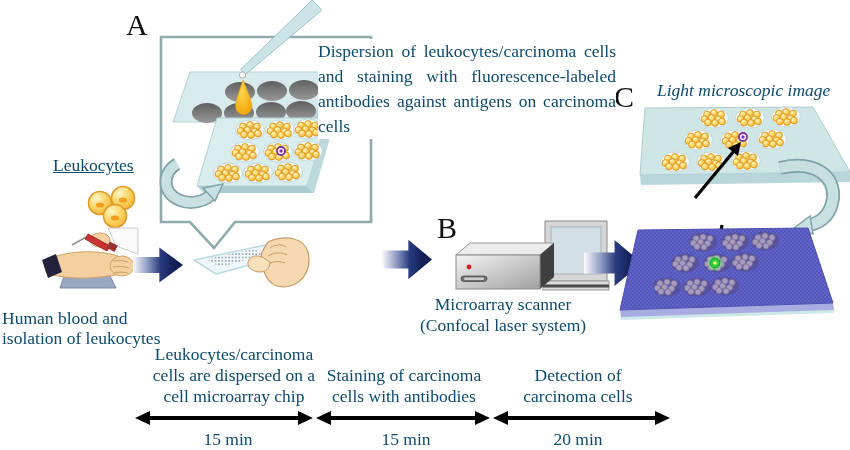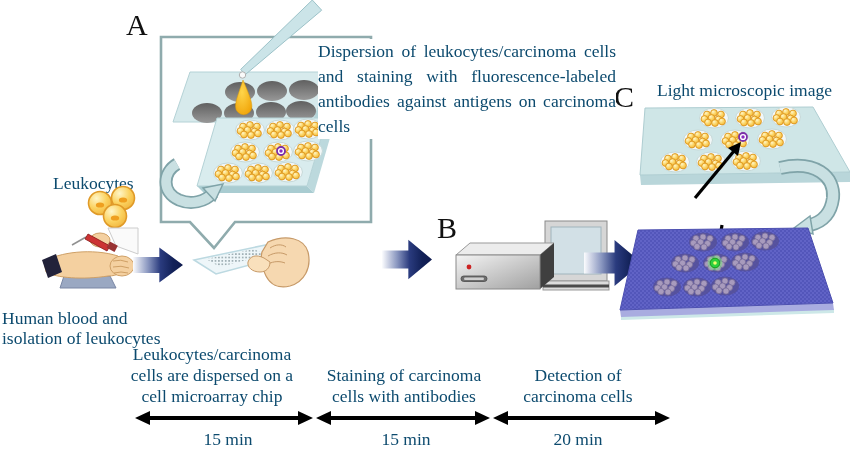--- a/index.html
+++ b/index.html
@@ -126,21 +126,21 @@
 
     <g>
       <path d="M22 164 C8 172 6 192 24 200 C36 205 50 202 58 193" fill="none" stroke="#7fa3a8" stroke-width="13"></path>
       <path d="M22 164 C8 172 6 192 24 200 C36 205 50 202 58 193" fill="none" stroke="#c9e0e2" stroke-width="9.5"></path>
       <polygon points="68,184 60,201 48,188" fill="#c9e0e2" stroke="#7fa3a8" stroke-width="1.5"></polygon>
     </g>
   </svg>
 
   <div class="cap" style="left:318px;top:39px;width:298px;text-align:justify;line-height:1.43;background:#ffffff;">Dispersion of leukocytes/carcinoma cells and staining with fluorescence-labeled antibodies against antigens on carcinoma cells</div>
 
-  <div class="cap nowrap" style="left:53px;top:173px;">Leukocytes</div>
+  <div class="cap nowrap" style="left:53px;top:155px;text-decoration:underline;">Leukocytes</div>
   <svg class="abs" style="left:85px;top:183px;" width="55" height="50" viewBox="0 0 55 50">
     <g>
       <circle cx="38" cy="15" r="11.5" fill="url(#cg)" stroke="#e09a28" stroke-width="1.6"></circle>
       <ellipse cx="38" cy="17" rx="4.2" ry="2.6" fill="#ef9f1f"></ellipse>
       <circle cx="15" cy="20" r="11.5" fill="url(#cg)" stroke="#e09a28" stroke-width="1.6"></circle>
       <ellipse cx="15" cy="22" rx="4.2" ry="2.6" fill="#ef9f1f"></ellipse>
       <circle cx="30" cy="33" r="11.5" fill="url(#cg)" stroke="#e09a28" stroke-width="1.6"></circle>
       <ellipse cx="30" cy="35" rx="4.2" ry="2.6" fill="#ef9f1f"></ellipse>
     </g>
   </svg>
@@ -182,26 +182,30 @@
     <rect x="95" y="67.5" width="66" height="3" fill="#4a4a4a"></rect>
     <g>
       <polygon points="8,38 22,26 106,26 92,38" fill="#ececec" stroke="#999999" stroke-width="1"></polygon>
       <polygon points="92,38 106,26 106,60 92,72" fill="#3f3f3f"></polygon>
       <rect x="8" y="38" width="84" height="34" fill="url(#bx)" stroke="#8a8a8a" stroke-width="1"></rect>
       <circle cx="21" cy="50" r="2.4" fill="#cc2222"></circle>
       <rect x="13" y="59" width="26" height="5.5" rx="2.7" fill="#6e6e6e" stroke="#4a4a4a" stroke-width="0.8"></rect>
       <rect x="16" y="60.6" width="20" height="2.4" rx="1.2" fill="#cfcfcf"></rect>
     </g>
   </svg>
+  <div class="cap center" style="left:408px;top:294px;width:190px;">
+    <div class="nowrap">Microarray scanner</div>
+    <div class="nowrap">(Confocal laser system)</div>
+  </div>
 
   <svg class="abs" style="left:584px;top:237px;" width="58" height="52" viewBox="0 0 57 50" preserveAspectRatio="none">
       <use href="#navarrow"></use>
     </svg>
 
-  <div class="cap nowrap" style="left:657px;top:80px;">Light microscopic image</div>
+  <div class="cap nowrap" style="left:657px;top:80px;font-style:italic;">Light microscopic image</div>
   <svg class="abs" style="left:636px;top:100px;" width="214" height="92" viewBox="0 0 214 92">
     <polygon points="4,75 214,72 215,82 5,85" fill="#b9d6da"></polygon>
     <polygon points="9,8 177,7 214,72 4,75" fill="#cfe6e7" stroke="#aecdd1" stroke-width="1"></polygon>
     <use href="#ycl" x="78" y="18"></use>
       <use href="#ycl" x="114" y="18"></use>
       <use href="#ycl" x="150" y="17"></use>
     <use href="#ycl" x="62" y="40"></use>
       <use href="#ycl" x="99" y="40"></use>
       <use href="#ycl" x="136" y="39"></use>
     <use href="#ycl" x="39" y="62"></use>
@@ -239,21 +243,21 @@
     <use href="#pcl" x="49" y="63"></use>
       <use href="#pcl" x="79" y="63"></use>
       <use href="#pcl" x="107" y="62"></use>
     <g>
       <circle cx="97" cy="39" r="7.5" fill="#7ee87e" opacity="0.5"></circle>
       <circle cx="97" cy="39" r="4.8" fill="#2fcf3f" stroke="#18a018" stroke-width="1"></circle>
       <circle cx="97" cy="39" r="1.8" fill="#f4ff70"></circle>
     </g>
   </svg>
 
-  <div class="cap center" style="left:127px;top:344px;width:170px;">Leukocytes/carcinoma cells are dispersed on a cell microarray chip</div>
+  <div class="cap center" style="left:149px;top:344px;width:170px;">Leukocytes/carcinoma cells are dispersed on a cell microarray chip</div>
   <div class="cap center" style="left:513px;top:365px;width:130px;">Detection of carcinoma cells</div>
   <div class="cap center" style="left:319px;top:365px;width:170px;">Staining of carcinoma cells with antibodies</div>
 
   <svg class="abs" style="left:130px;top:407px;" width="550" height="24" viewBox="0 0 550 24">
     <g>
       <line x1="18" y1="11" x2="170" y2="11" stroke="#000" stroke-width="4.2"></line>
       <polygon points="5,11 20,4 20,18" fill="#000"></polygon>
         <polygon points="183,11 168,4 168,18" fill="#000"></polygon>
     </g>
     <g>

